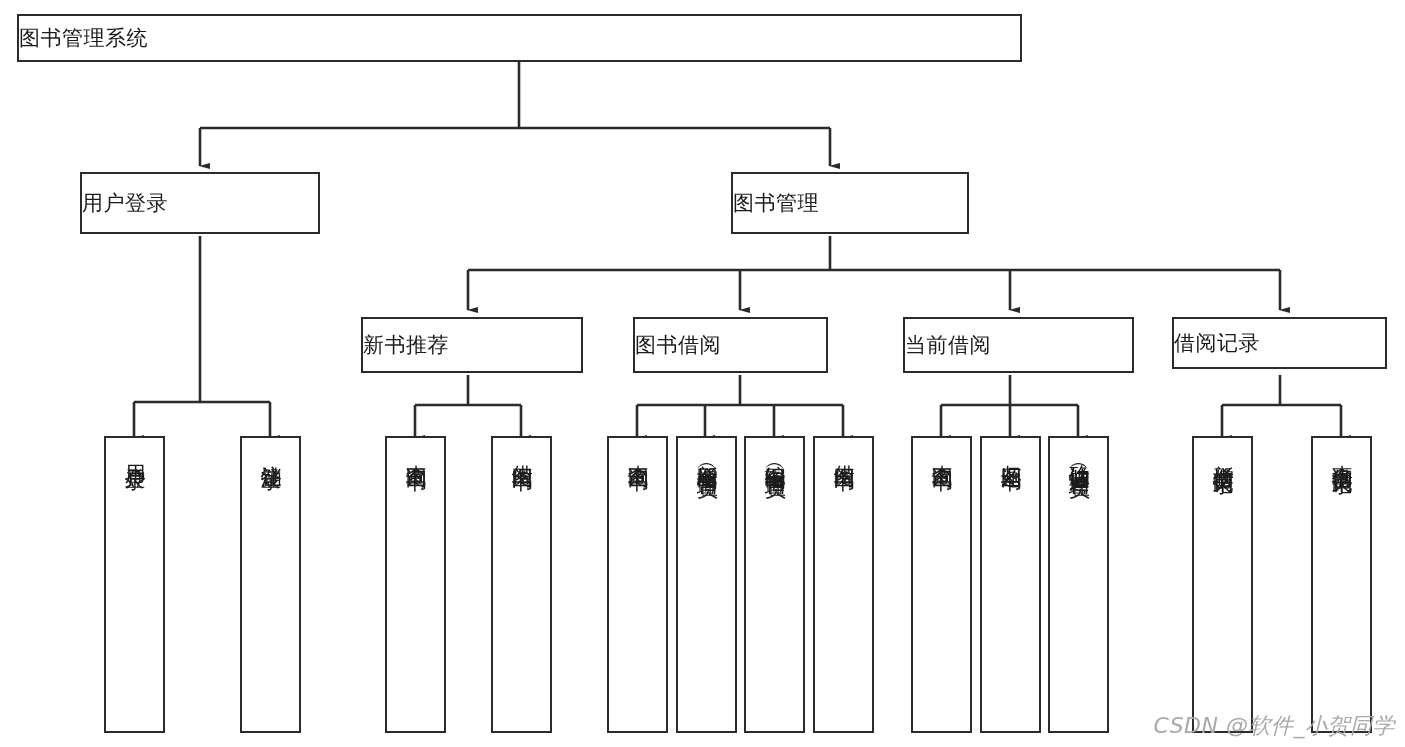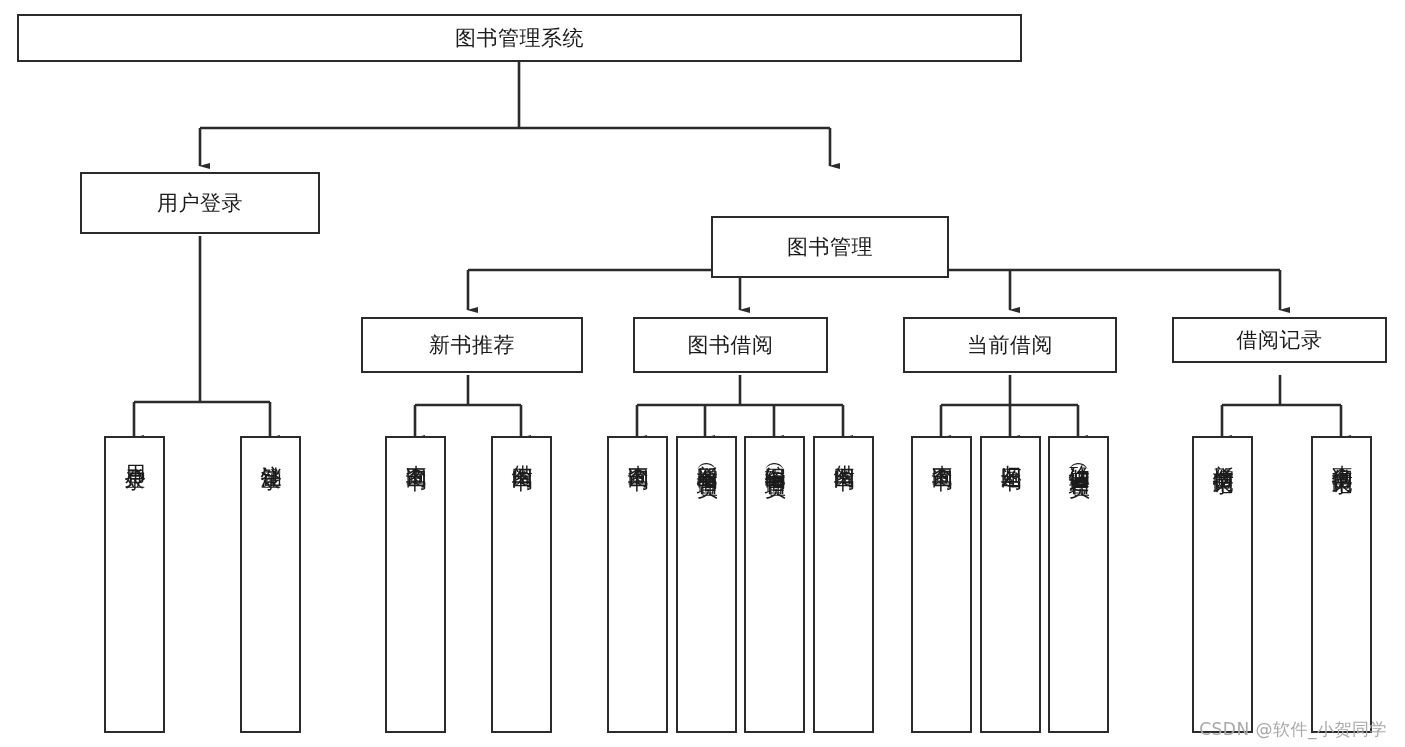--- a/index.html
+++ b/index.html
@@ -25,21 +25,20 @@
     height: 747px;
     pointer-events: none;
   }
   .node {
     position: absolute;
     box-sizing: border-box;
     background: #ffffff;
     border: 2px solid #2b2b2b;
     display: flex;
     align-items: center;
-    justify-content: center;
     color: #1b1b1b;
   }
   .node.h {
     
     font-size: 21px;
     letter-spacing: 0.5px;
   }
   .node.v {
     
     align-items: flex-start;
@@ -50,26 +49,27 @@
     writing-mode: vertical-rl;
     text-orientation: upright;
     font-size: 21px;
     line-height: 1.02;
     letter-spacing: 2px;
     white-space: nowrap;
     color: #1b1b1b;
   }
   #watermark {
     position: absolute;
-    right: 18px;
+    right: 10px;
     bottom: 6px;
-    font-size: 17px;
+    font-size: 22px;
     color: #a9a9a9;
     letter-spacing: 0.5px;
     white-space: nowrap;
+    font-style: italic;
   }
 </style>
 </head>
 <body>
 
 <div id="canvas">
 
   <svg id="wires" viewBox="0 0 1405 747">
     <defs>
       <marker id="arrow" markerWidth="10" markerHeight="12" refX="3" refY="10" orient="auto" markerUnits="userSpaceOnUse">
@@ -122,34 +122,34 @@
     </g>
   </svg>
 
   <div class="node h" style="left:17px; top:14px; width:1005px; height:48px;">
     <span>图书管理系统</span>
   </div>
 
   <div class="node h" style="left:80px; top:172px; width:240px; height:62px;">
     <span>用户登录</span>
   </div>
-  <div class="node h" style="left:711px; top:172px; width:238px; height:62px;margin-top:44px;">
+  <div class="node h" style="left:731px; top:172px; width:238px; height:62px;">
     <span>图书管理</span>
   </div>
 
   <div class="node h" style="left:361px; top:317px; width:222px; height:56px;">
     <span>新书推荐</span>
   </div>
   <div class="node h" style="left:633px; top:317px; width:195px; height:56px;">
     <span>图书借阅</span>
   </div>
-  <div class="node h" style="left:903px; top:317px; width:214px; height:56px;">
+  <div class="node h" style="left:903px; top:317px; width:231px; height:56px;">
     <span>当前借阅</span>
   </div>
-  <div class="node h" style="left:1172px; top:317px; width:215px; height:46px;">
+  <div class="node h" style="left:1172px; top:317px; width:215px; height:52px;">
     <span>借阅记录</span>
   </div>
 
   <div class="node v" style="left:104px; top:436px; width:61px; height:297px;">
     <span class="vlabel">用户登录</span>
   </div>
   <div class="node v" style="left:240px; top:436px; width:61px; height:297px;">
     <span class="vlabel">注销登录</span>
   </div>
 

